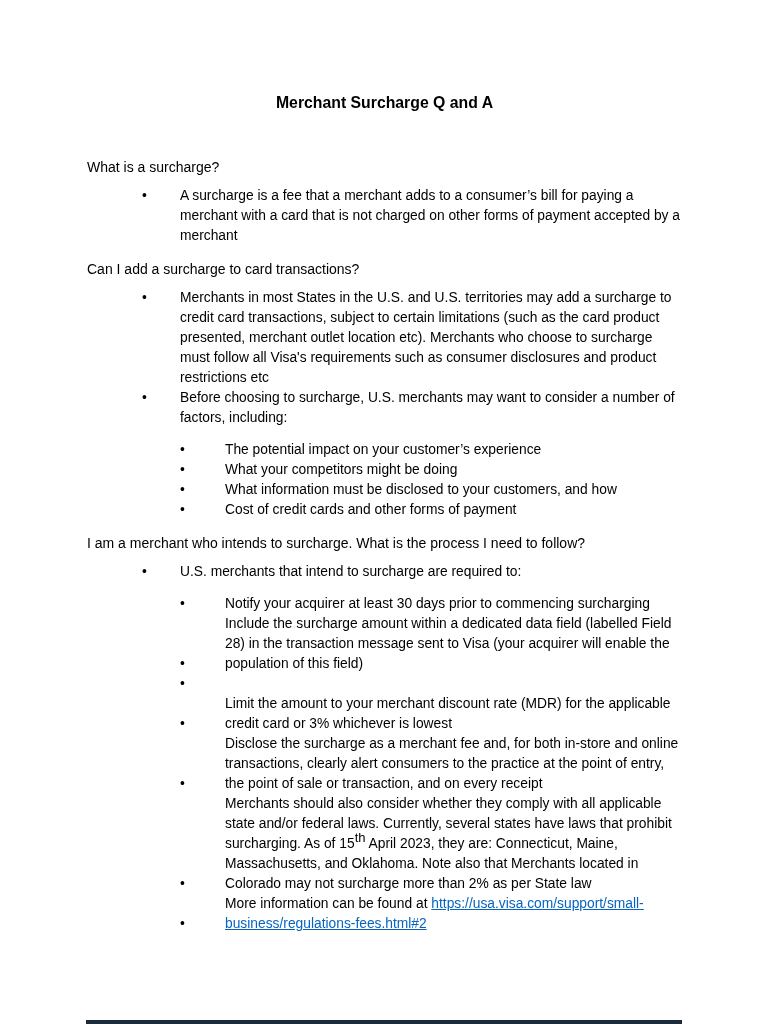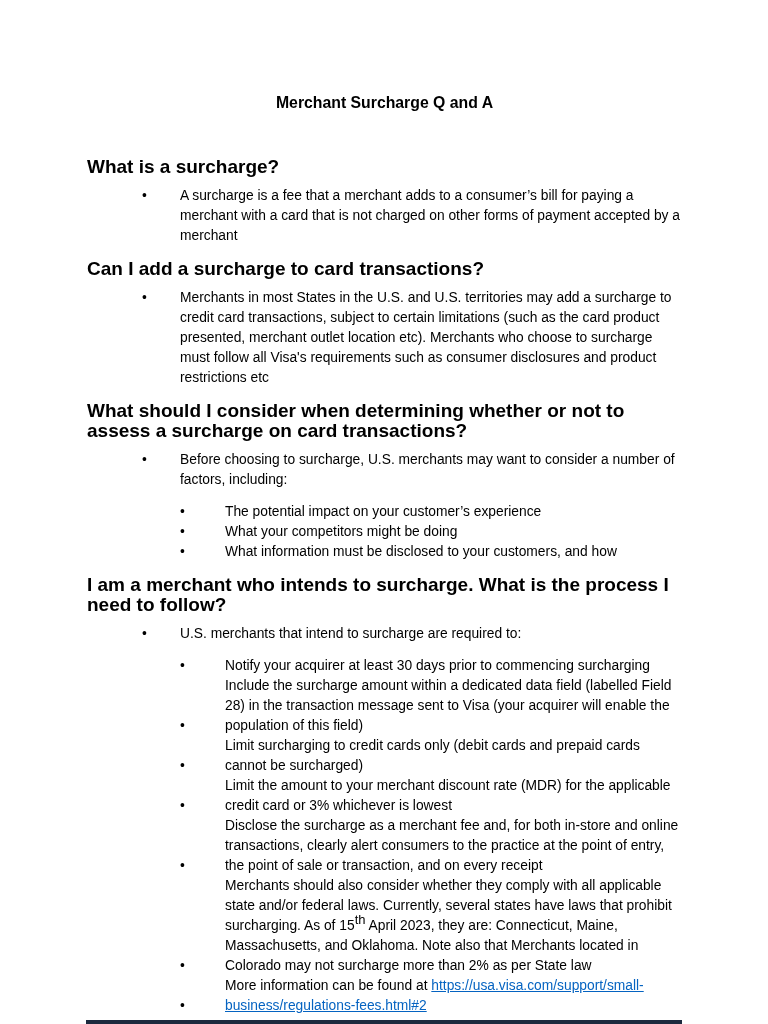--- a/index.html
+++ b/index.html
@@ -17,22 +17,22 @@
     overflow: hidden;
   }
   .content { padding: 86px 64px 0 65px; }
   .doc-title {
     font-size: 15.8px;
     line-height: 21px;
     font-weight: 700;
     text-align: center;
   }
   .question {
-    font-size: 19px;
-    font-weight: 700;
+    font-size: 14px;
+    font-weight: 400;
     margin-top: 13px;
     margin-bottom: 9px;
   }
   .question.first { margin-top: 44px; }
   .li1 { display: flex; padding-left: 55px; justify-content: flex-end; }
   .li1 > .marker { flex: 0 0 38px; width: 38px; }
   .li2 { display: flex; padding-left: 93px; align-items: flex-end; }
   .li2 > .marker { flex: 0 0 45px; width: 45px; }
   .marker::before { content: "\2022"; }
   .sublist { margin-top: 12px; }
@@ -66,37 +66,40 @@
 
     <section>
       <h2 class="question">Can I add a surcharge to card transactions?</h2>
       <div class="li1">
         <span class="marker"></span>
         <p class="body-text">Merchants in most States in the U.S. and U.S. territories may add a surcharge to credit card transactions, subject to certain limitations (such as the card product presented, merchant outlet location etc). Merchants who choose to surcharge must follow all Visa's requirements such as consumer disclosures and product restrictions etc</p>
       </div>
     </section>
 
     <section>
-      <h2 class="question">What should I consider when determining whether or not to assess a surcharge on card transactions?</h2>
       <div class="li1">
         <span class="marker"></span>
         <p class="body-text">Before choosing to surcharge, U.S. merchants may want to consider a number of factors, including:</p>
       </div>
       <div class="sublist">
         <div class="li2">
           <span class="marker"></span>
           <p class="body-text">The potential impact on your customer’s experience</p>
         </div>
         <div class="li2">
           <span class="marker"></span>
           <p class="body-text">What your competitors might be doing</p>
         </div>
         <div class="li2">
           <span class="marker"></span>
           <p class="body-text">What information must be disclosed to your customers, and how</p>
+        </div>
+        <div class="li2">
+          <span class="marker"></span>
+          <p class="body-text">Cost of credit cards and other forms of payment</p>
         </div>
       </div>
     </section>
 
     <section>
       <h2 class="question">I am a merchant who intends to surcharge. What is the process I need to follow?</h2>
       <div class="li1">
         <span class="marker"></span>
         <p class="body-text">U.S. merchants that intend to surcharge are required to:</p>
       </div>
@@ -104,21 +107,20 @@
         <div class="li2">
           <span class="marker"></span>
           <p class="body-text">Notify your acquirer at least 30 days prior to commencing surcharging</p>
         </div>
         <div class="li2">
           <span class="marker"></span>
           <p class="body-text">Include the surcharge amount within a dedicated data field (labelled Field 28) in the transaction message sent to Visa (your acquirer will enable the population of this field)</p>
         </div>
         <div class="li2">
           <span class="marker"></span>
-          <p class="body-text">Limit surcharging to credit cards only (debit cards and prepaid cards cannot be surcharged)</p>
         </div>
         <div class="li2">
           <span class="marker"></span>
           <p class="body-text">Limit the amount to your merchant discount rate (MDR) for the applicable credit card or 3% whichever is lowest</p>
         </div>
         <div class="li2">
           <span class="marker"></span>
           <p class="body-text">Disclose the surcharge as a merchant fee and, for both in-store and online transactions, clearly alert consumers to the practice at the point of entry, the point of sale or transaction, and on every receipt</p>
         </div>
         <div class="li2">

